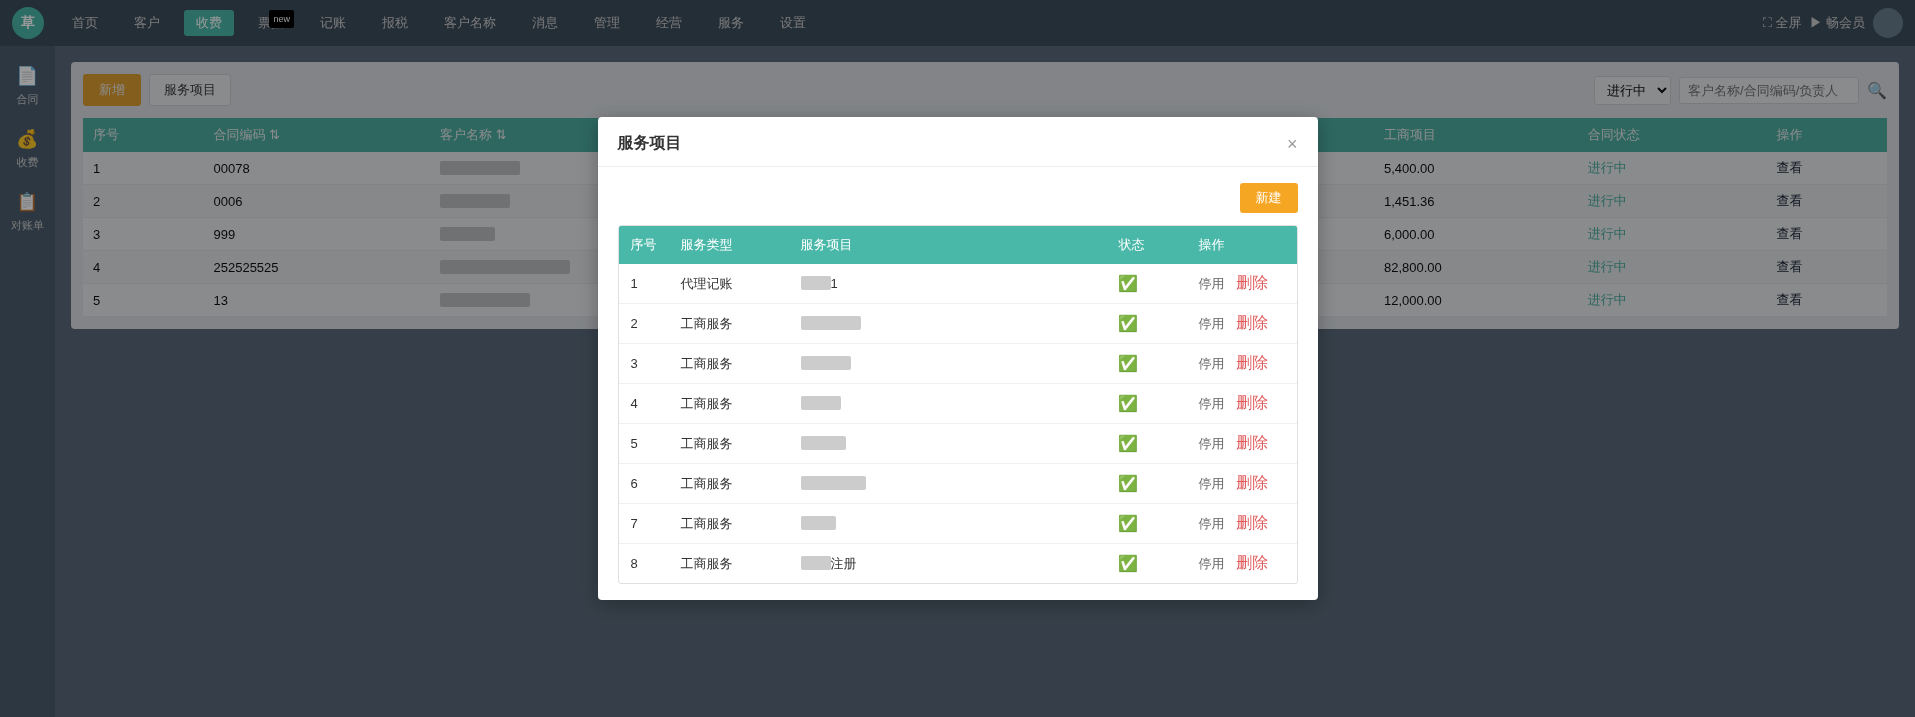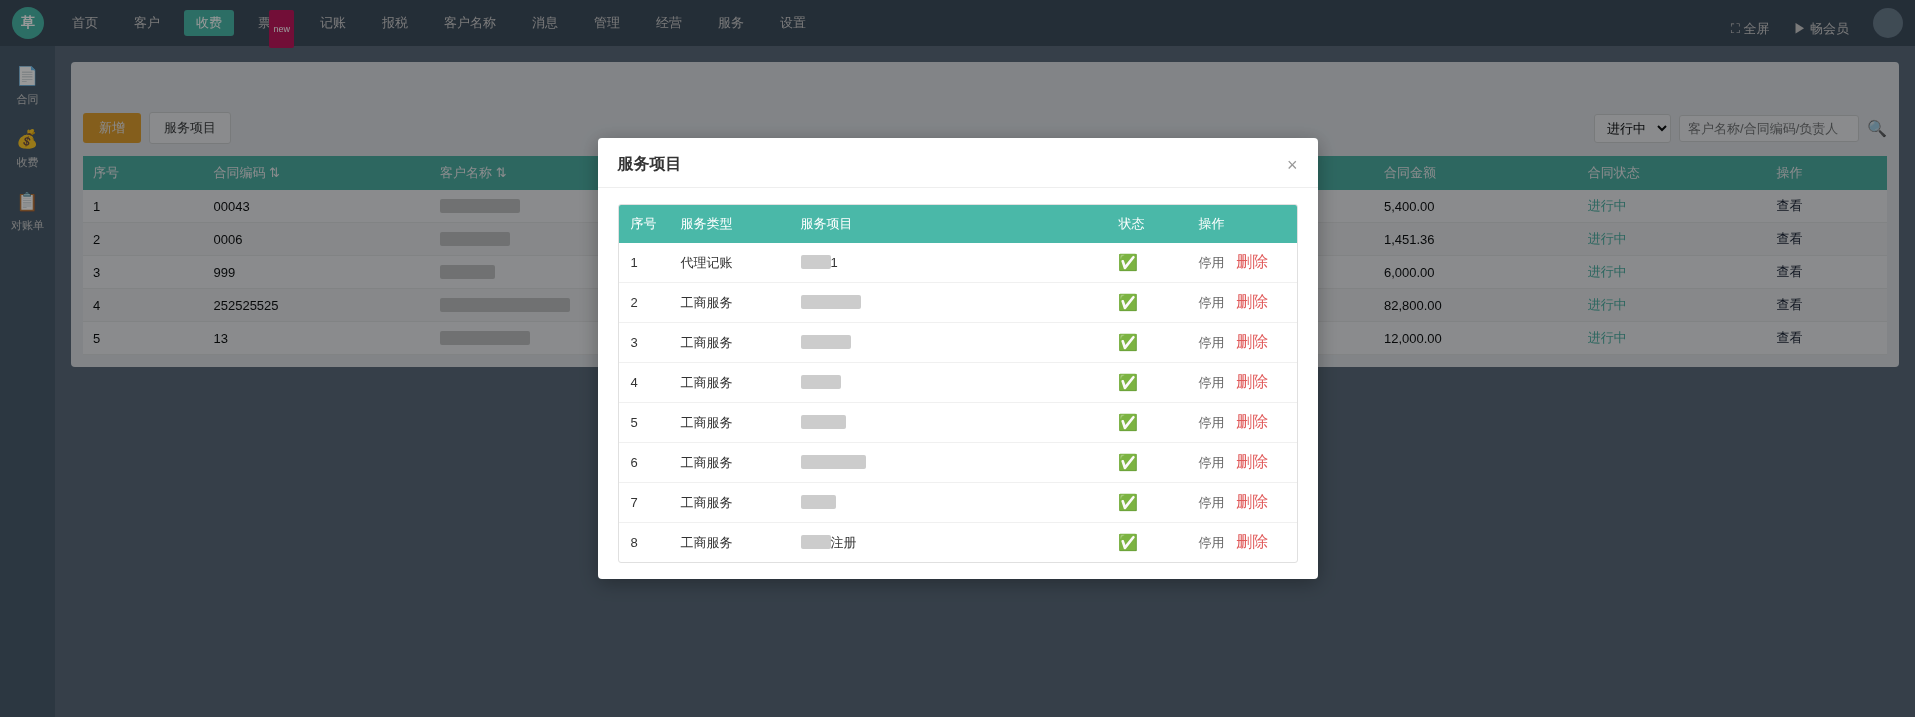--- a/index.html
+++ b/index.html
@@ -33,28 +33,28 @@
       border-radius: 3px;
       position: relative;
     }
     .nav-item.active {
       background: #4ab8a8;
       color: #fff;
     }
     .nav-item .badge {
       position: absolute;
       top: 0; right: 2px;
-      background: #be185d;
+      background: #000000;
       color: white;
       font-size: 9px;
-      padding: 14px 4px;
+      padding: 4px 4px;
       border-radius: 2px;
     }
     .top-nav-right {
-      display: flex; align-items: flex-end; gap: 24px;
+      display: flex; align-items: center; gap: 8px;
       color: #ccc; font-size: 13px;
     }
     .top-nav-right .avatar {
       width: 30px; height: 30px;
       background: #6a7d8d;
       border-radius: 50%;
     }
 
     
     .sidebar {
@@ -91,21 +91,21 @@
     }
 
     
     .bg-panel {
       background: #f0f2f5;
       border-radius: 4px;
       padding: 12px;
       opacity: 0.85;
     }
     .toolbar {
-      display: flex; align-items: center; gap: 8px; margin-bottom: 12px; margin-top: 38px;
+      display: flex; gap: 8px; margin-bottom: 12px;
     }
     .btn-new {
       background: #f5a623;
       color: white;
       border: none;
       padding: 6px 16px;
       border-radius: 3px;
       font-size: 13px;
       cursor: pointer;
     }
@@ -335,29 +335,29 @@
     </div>
 
     <table class="data-table">
       <thead>
         <tr>
           <th>序号</th>
           <th style="cursor:pointer">合同编码 ⇅</th>
           <th style="cursor:pointer">客户名称 ⇅</th>
           <th style="cursor:pointer">服务项目 ▼</th>
           <th style="cursor:pointer">服务期限起止 ▼</th>
-          <th>合同金额</th>
+          <th>工商项目</th>
           <th>合同状态</th>
           <th>操作</th>
         </tr>
       </thead>
       <tbody>
         <tr>
           <td>1</td>
-          <td>00043</td>
+          <td>00078</td>
           <td><span class="blurred-text" style="width:80px">&nbsp;&nbsp;&nbsp;&nbsp;&nbsp;&nbsp;&nbsp;&nbsp;</span></td>
           <td>小规模记账</td>
           <td>202305-202404</td>
           <td>5,400.00</td>
           <td><span class="status-badge">进行中</span></td>
           <td><span class="action-link">查看</span></td>
         </tr>
         <tr>
           <td>2</td>
           <td>0006</td>
@@ -403,20 +403,23 @@
   </div>
 </div>
 
 <div class="overlay">
   <div class="modal">
     <div class="modal-header">
       <span class="modal-title">服务项目</span>
       <span class="modal-close">×</span>
     </div>
     <div class="modal-body">
+      <div class="modal-toolbar">
+        <button class="btn-new">新建</button>
+      </div>
       <div class="modal-table-wrap" style="position:relative">
         <table class="modal-table">
           <thead>
             <tr>
               <th style="width:50px">序号</th>
               <th style="width:120px">服务类型</th>
               <th>服务项目</th>
               <th style="width:80px">状态</th>
               <th style="width:110px">操作</th>
             </tr>

